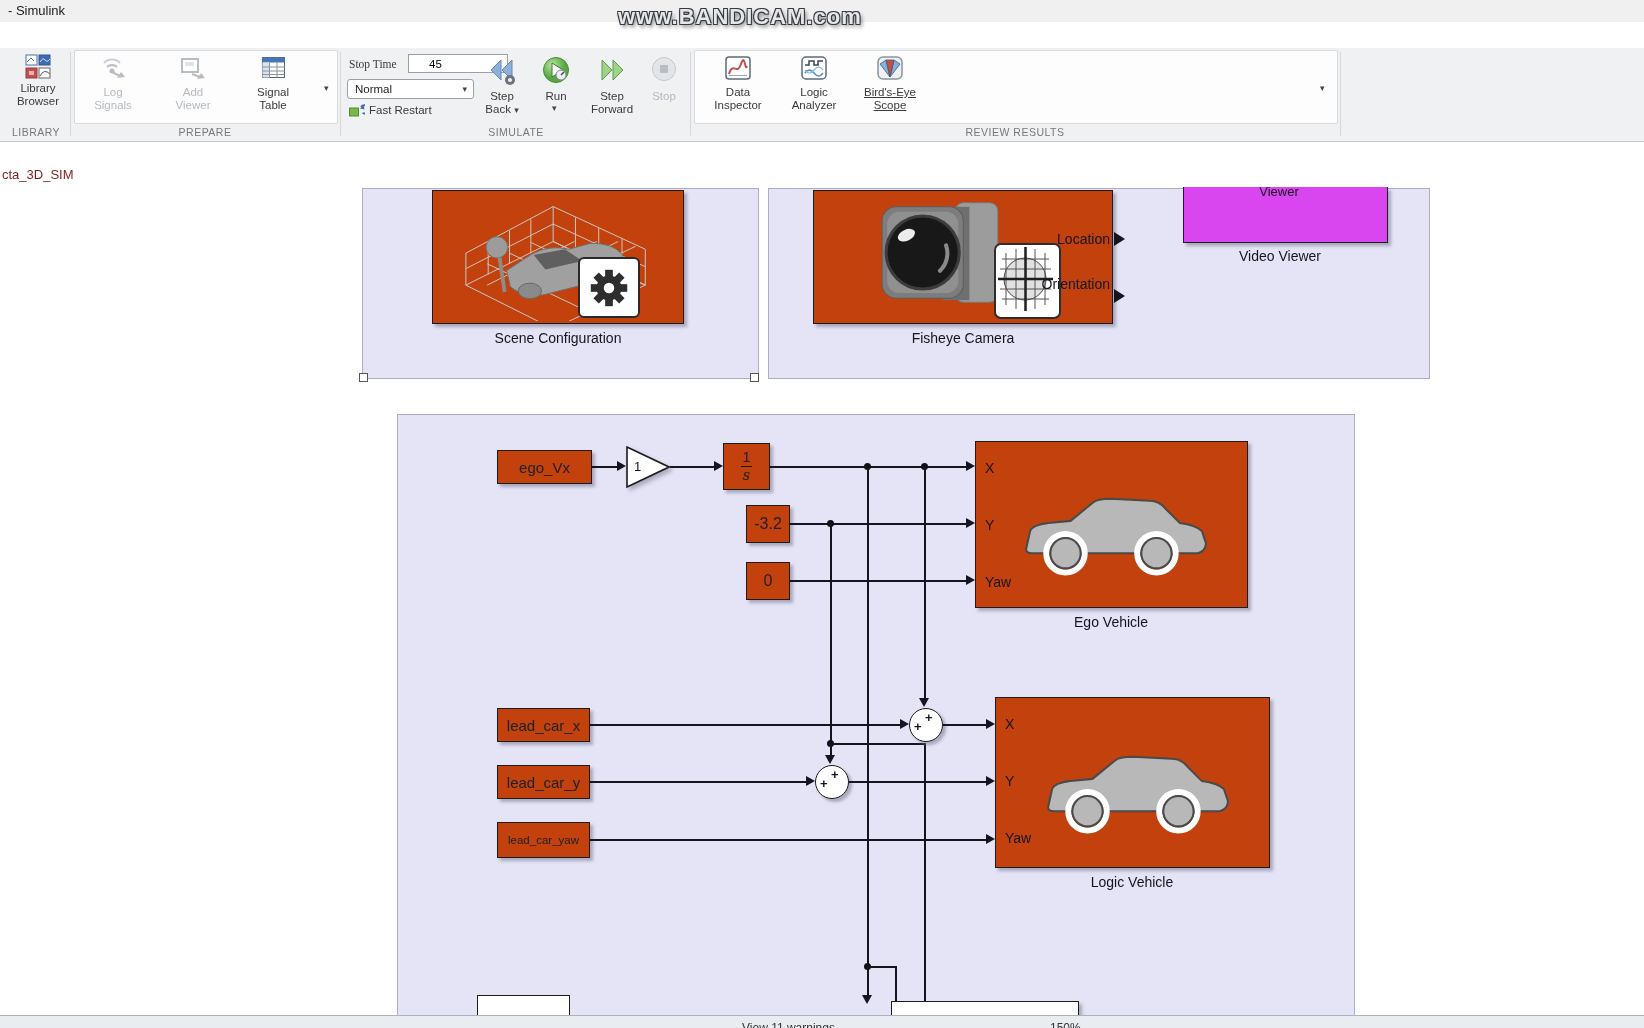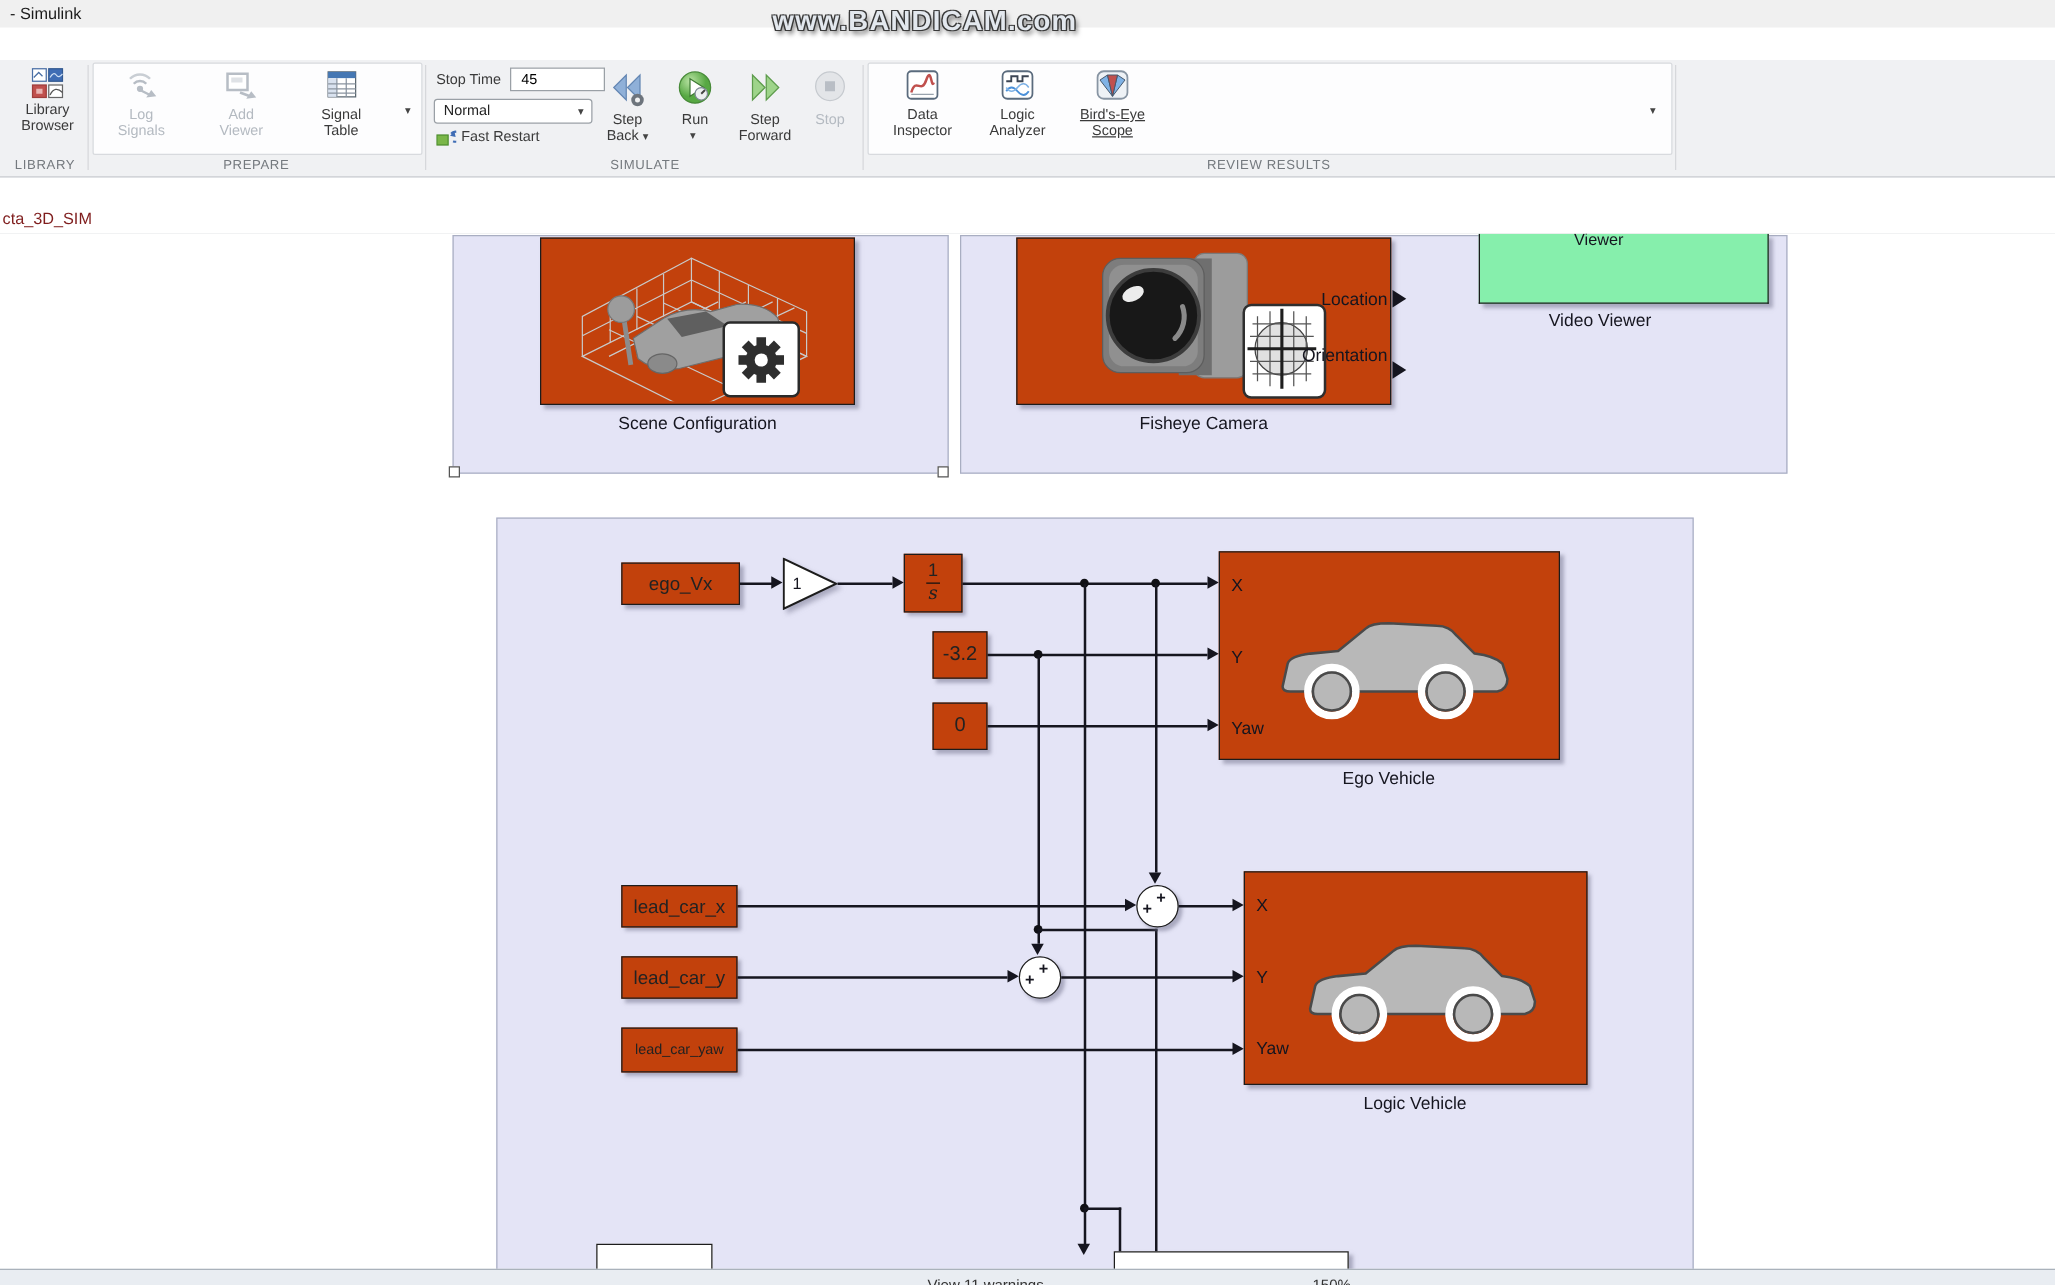--- a/index.html
+++ b/index.html
@@ -21,21 +21,21 @@
   
   .ribbon{left:0;top:48px;width:1644px;height:93px;background:#f0f1f3;border-bottom:1px solid #c9ccd1;}
   .rsec-label{position:absolute;top:78px;font-size:10.5px;color:#74797e;letter-spacing:.5px;text-align:center;}
   .rdivider{position:absolute;top:4px;height:84px;width:1px;background:#d6d8db;}
   .rpanel{position:absolute;top:2px;height:72px;background:#fdfdfe;border:1px solid #d8dade;border-radius:2px;}
   .rbtn-label{position:absolute;font-size:11.5px;color:#3a3a3a;text-align:center;line-height:13px;}
   .rbtn-label.dis{color:#b4bac1;}
   .caret{font-size:9px;color:#444;line-height:9px;}
   .stlabel{position:absolute;font-size:11.5px;color:#3a3a3a;}
   .stinput{position:absolute;width:58px;height:17px;border:1px solid #9aa0a6;background:#fff;
-           font-size:11.5px;font-family:"Liberation Sans",sans-serif;padding:0 8px;}
+           font-size:11.5px;font-family:"Liberation Sans",sans-serif;padding:0 20px;}
   .dropdown{position:absolute;width:118px;height:18px;background:#fff;border:1px solid #9aa0a6;border-radius:3px;
             font-size:11.5px;line-height:18px;padding-left:7px;}
   .dropdown .caret{position:absolute;right:6px;top:5px;}
   
   .doctabrow{left:0;top:141px;width:1644px;height:22px;background:#e6e8ea;border-bottom:1px solid #c2c5c9;}
   .doctab{position:absolute;left:0;top:1px;height:21px;background:#fff;border:1px solid #a8abb0;border-bottom:none;
           font-family:"DejaVu Sans Mono",monospace;font-size:10.5px;line-height:20px;padding:0 8px;color:#222;}
   .breadcrumb{left:0;top:163px;width:1644px;height:24px;background:#fff;border-bottom:1px solid #b7babf;
               font-size:13px;color:#7f1d1d;}
   .breadcrumb span{position:absolute;left:2px;top:4px;}
@@ -128,21 +128,21 @@
           <rect x="1.5" y="6.5" width="7" height="15" fill="#d9e2ef"></rect>
           <path d="M1.5,11 H23.5 M1.5,15 H23.5 M1.5,18.5 H23.5 M8.5,6.5 V21.5 M16,6.5 V21.5" stroke="#8a94a0" fill="none"></path>
         </svg>
       </div>
       <div class="rbtn-label" style="left:0;top:32px;width:54px;">Signal Table</div>
     </div>
     <div class="abs caret" style="left:324px;top:36px;">▾</div>
     <div class="rsec-label" style="left:74px;width:262px;">PREPARE</div>
     <div class="rdivider" style="left:340px;"></div>
 
-    <div class="stlabel" style="left:349px;top:10px;">Stop Time</div>
+    <div class="stlabel" style="left:349px;top:10px;font-family:Liberation Serif, serif;">Stop Time</div>
     <input class="stinput" style="left: 408px; top: 6px;" value="45">
     <div class="dropdown" style="left:347px;top:31px;">
       <span>Normal</span>
       <span class="caret">▾</span>
     </div>
     <div class="abs" style="left:349px;top:56px;width:16px;height:14px;">
       <svg width="16" height="14" viewBox="0 0 16 14">
         <rect x="0.5" y="4" width="9" height="8" fill="#7ab648" stroke="#4e8f2f"></rect>
         <path d="M13.5,9 a4,4 0 1 0 -1.5,-6" stroke="#3f6db5" stroke-width="1.8" fill="none"></path>
         <polygon points="14.5,1 15.5,5.5 11,4.5" fill="#3f6db5"></polygon>
@@ -311,21 +311,21 @@
           <path d="M29.5,2 V66 M2,34 H57" stroke="#1e1e1e" stroke-width="2.5" fill="none"></path>
         </svg>
       </div>
       <div class="portlbl" style="left:214px;top:40px;width:82px;text-align:right;">Location</div>
       <div class="portlbl" style="left:190px;top:85px;width:106px;text-align:right;">Orientation</div>
     </div>
     <div class="arr-r" style="left:1114px;top:45px;border-left-width:11px;border-top-width:7px;border-bottom-width:7px;"></div>
     <div class="arr-r" style="left:1114px;top:102px;border-left-width:11px;border-top-width:7px;border-bottom-width:7px;"></div>
     <div class="blklabel" style="left:838px;top:143px;width:250px;">Fisheye Camera</div>
 
-    <div class="abs" style="left:1183px;top:0;width:232px;height:56px;background:#86efac;border:1.6px solid #1c1c1c;border-top:none;
+    <div class="abs" style="left:1183px;top:0;width:205px;height:56px;background:#d946ef;border:1.6px solid #1c1c1c;border-top:none;
          box-sizing:border-box;box-shadow:3px 3px 3px rgba(120,120,145,.55);">
       <div class="abs" style="left:0;top:-3px;width:190px;text-align:center;font-size:13px;color:#15151f;">Viewer</div>
     </div>
     <div class="blklabel" style="left:1185px;top:61px;width:190px;">Video Viewer</div>
 
     <div class="lpanel" style="left:397px;top:227px;width:956px;height:614px;"></div>
 
     <div class="blk" style="left:497px;top:263px;width:95px;height:34px;font-size:15px;">
       <span>ego_Vx</span>
     </div>

